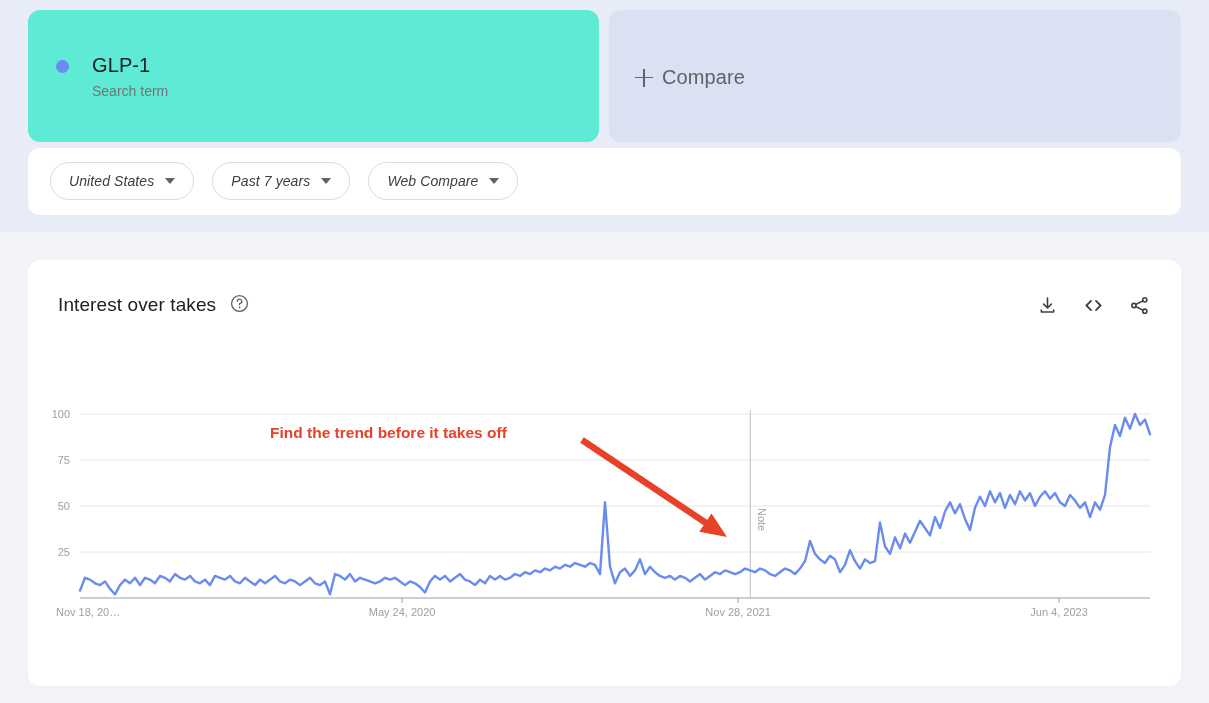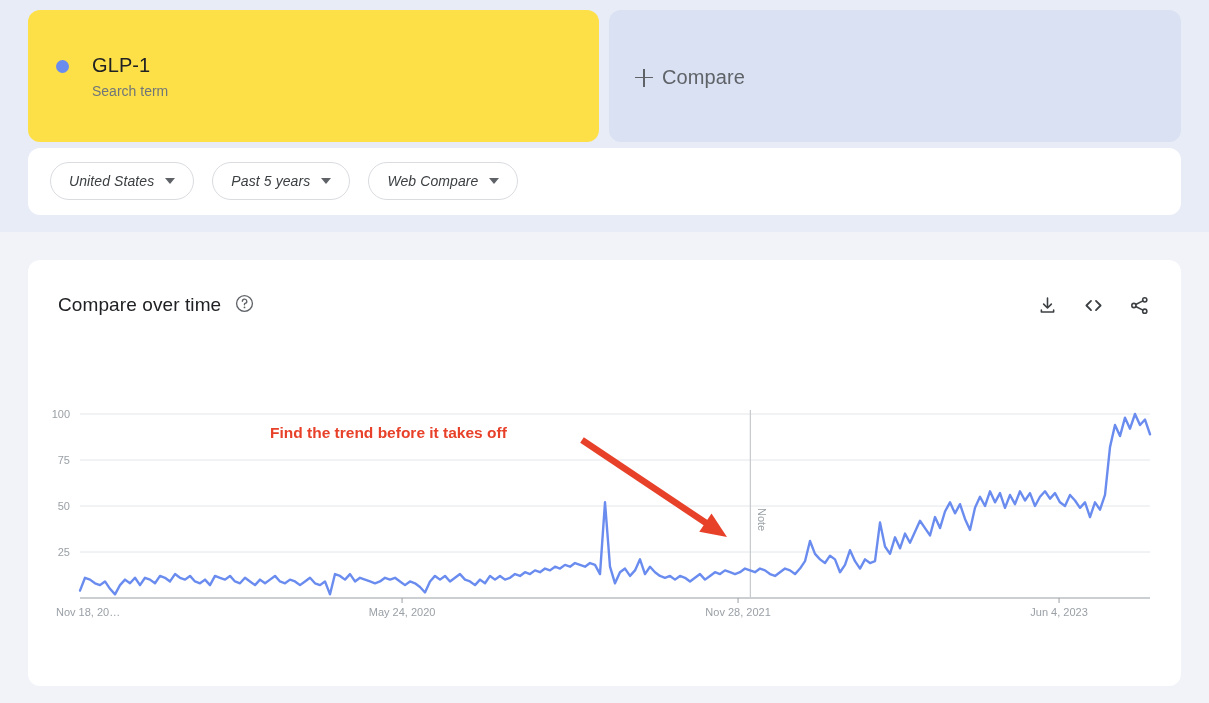--- a/index.html
+++ b/index.html
@@ -22,21 +22,21 @@
     left: 0; top: 0;
     width: 1209px; height: 232px;
     background: #e8ecf7;
   }
 
   
   .term-card {
     position: absolute;
     left: 28px; top: 10px;
     width: 571px; height: 132px;
-    background: #fde047;
+    background: #5eead4;
     border-radius: 12px;
   }
   .term-row {
     position: absolute;
     left: 28px; top: 42px;
     display: flex;
     align-items: flex-start;
   }
   .term-dot {
     width: 13px; height: 13px;
@@ -213,35 +213,35 @@
     </div>
   </div>
 
   <div class="filter-bar">
     <div class="chips">
       <div class="chip">
         <span class="chip-label">United States</span>
         <span class="caret"></span>
       </div>
       <div class="chip">
-        <span class="chip-label">Past 5 years</span>
+        <span class="chip-label">Past 7 years</span>
         <span class="caret"></span>
       </div>
       <div class="chip">
         <span class="chip-label">Web Compare</span>
         <span class="caret"></span>
       </div>
     </div>
   </div>
 
   <div class="chart-card">
 
     <div class="chart-head">
       <div class="chart-title-wrap">
-        <span class="chart-title">Compare over time</span>
+        <span class="chart-title">Interest over takes</span>
         <span class="help-icon">
           <svg width="19" height="19" viewBox="0 0 24 24">
             <circle cx="12" cy="12" r="10" fill="none" stroke="#5f6368" stroke-width="1.7"></circle>
             <path d="M9.3 9.1a2.8 2.8 0 1 1 3.4 2.85c-.55.17-.73.6-.73 1.15v.6" fill="none" stroke="#5f6368" stroke-width="1.7" stroke-linecap="round"></path>
             <circle cx="12" cy="17" r="1.15" fill="#5f6368"></circle>
           </svg>
         </span>
       </div>
 
       <div class="head-actions">

